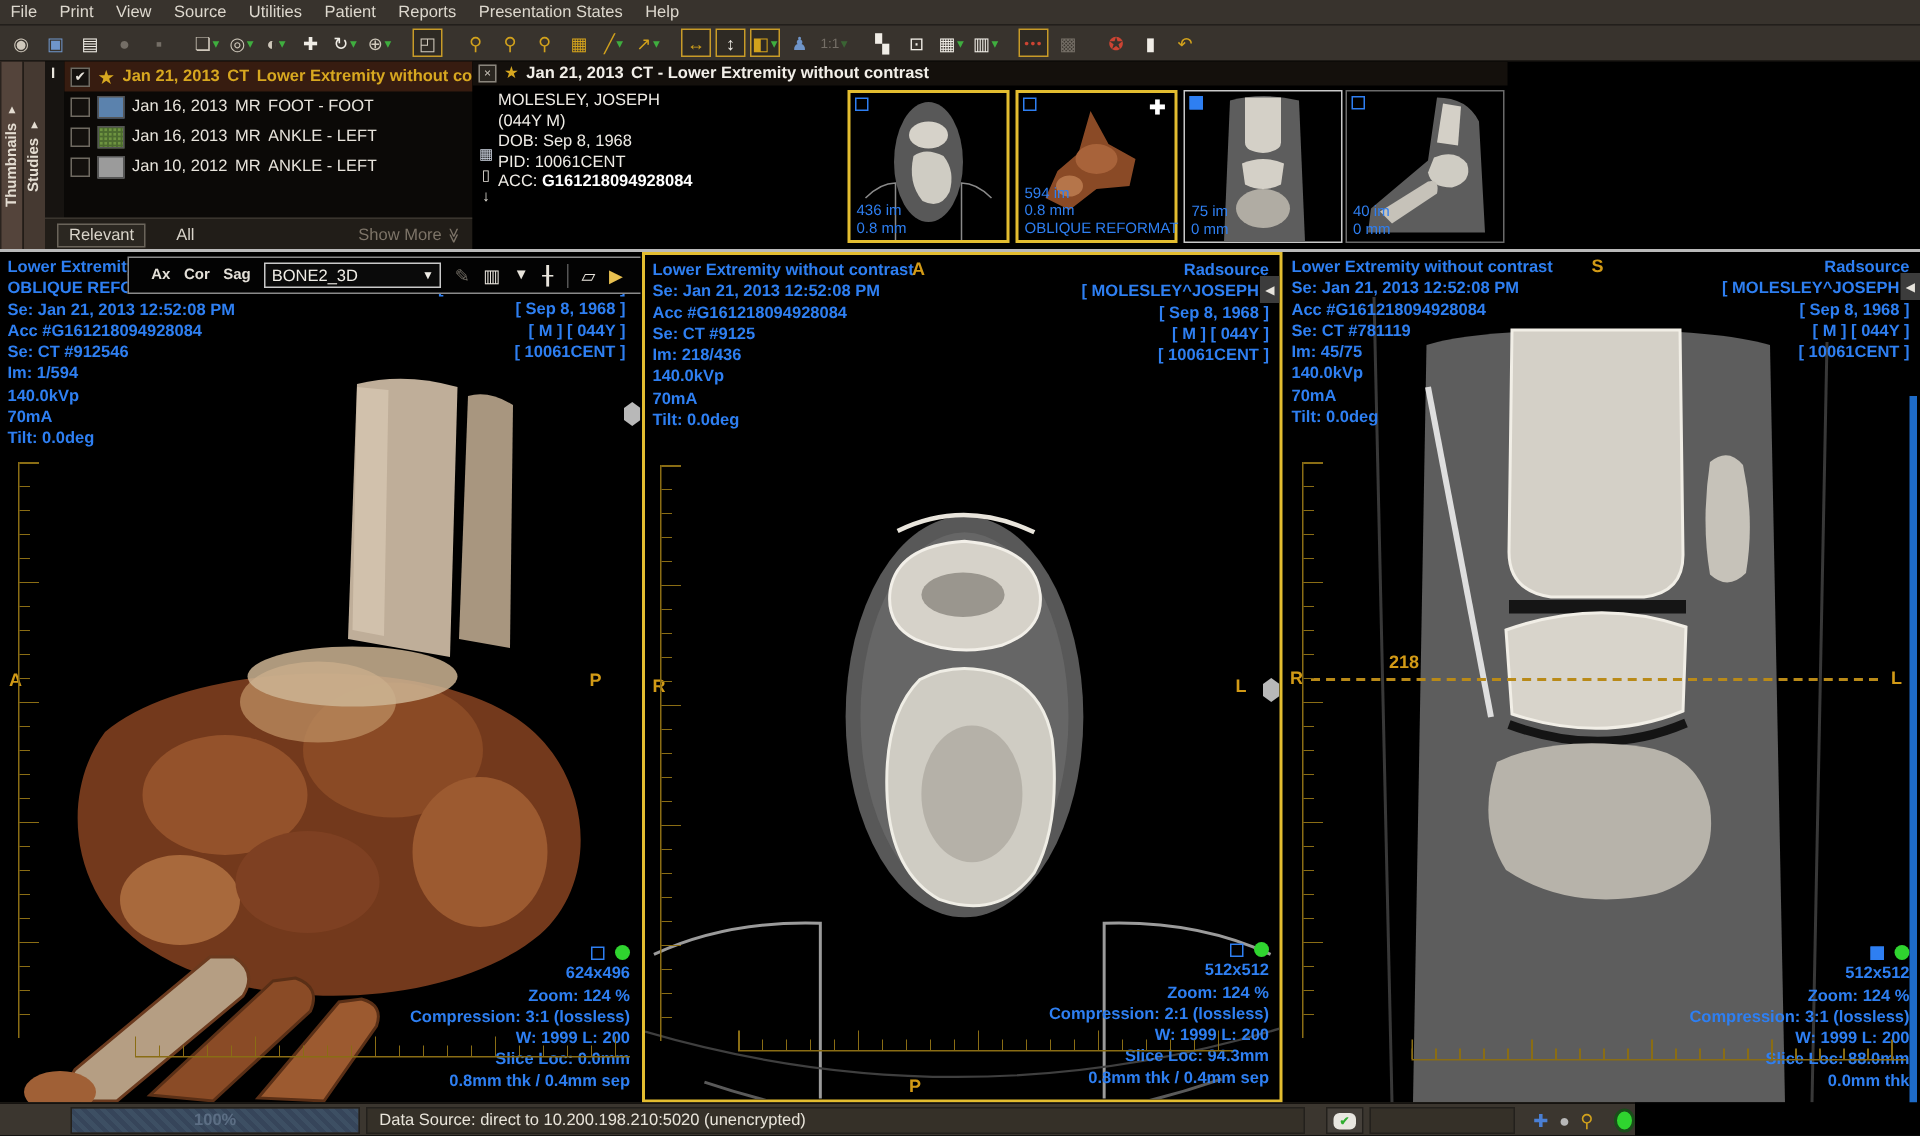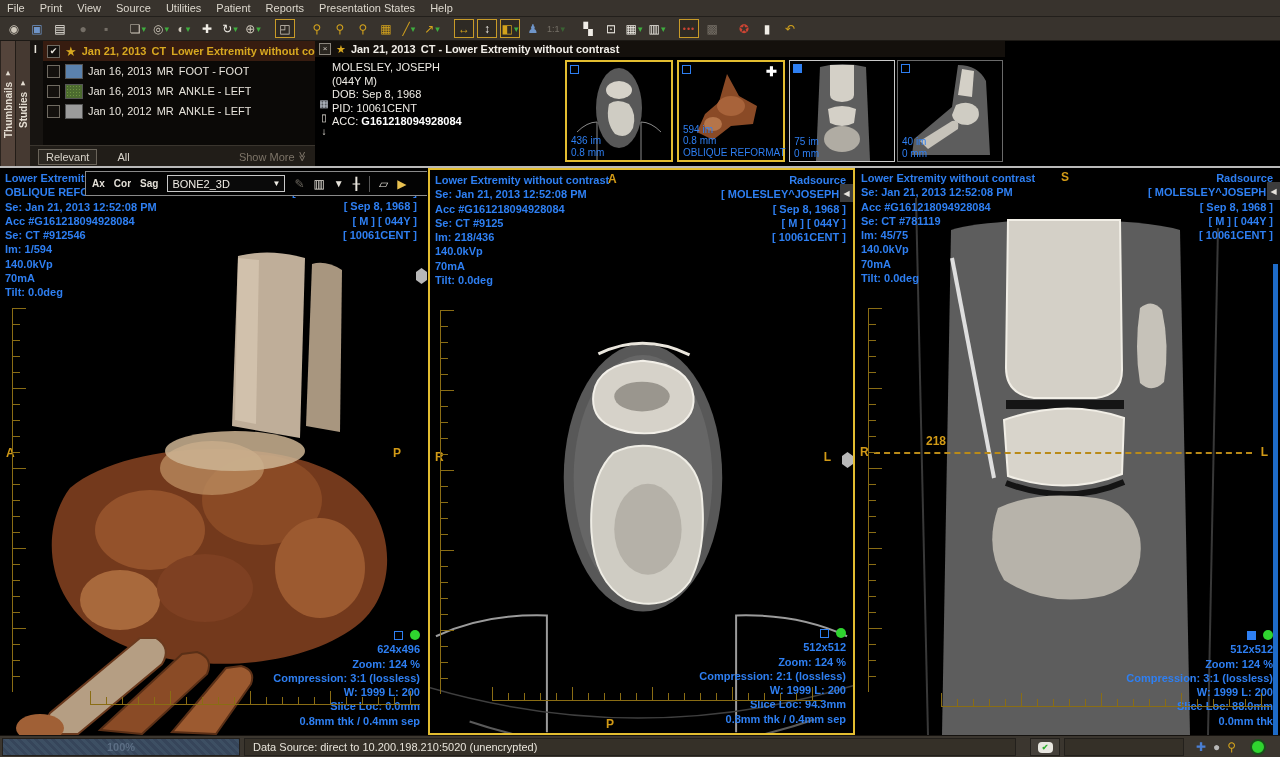--- a/index.html
+++ b/index.html
@@ -81,37 +81,37 @@
   .hruler{position:absolute;height:13px;}
   .hruler .minor{position:absolute;left:0;right:0;bottom:1px;height:7px;background:repeating-linear-gradient(90deg,#8a6d14 0 1px,transparent 1px 16px);}
   .hruler .major{position:absolute;left:0;right:0;bottom:1px;height:13px;background:repeating-linear-gradient(90deg,#8a6d14 0 1px,transparent 1px 80px);}
   .hruler .base{position:absolute;left:0;right:0;bottom:0;height:1px;background:#8a6d14;}
   .vruler{position:absolute;width:13px;}
   .vruler .minor{position:absolute;top:0;bottom:0;left:1px;width:7px;background:repeating-linear-gradient(180deg,#8a6d14 0 1px,transparent 1px 16px);}
   .vruler .major{position:absolute;top:0;bottom:0;left:1px;width:13px;background:repeating-linear-gradient(180deg,#8a6d14 0 1px,transparent 1px 80px);}
   .vruler .base{position:absolute;top:0;bottom:0;left:0;width:1px;background:#8a6d14;}
   
   #vp1-toolbar{position:absolute;left:85px;top:3px;width:346px;height:25px;background:#030303;border:1px solid #8a8a8a;
-               display:flex;align-items:center;gap:9px;padding:0 6px;box-sizing:border-box;z-index:5;}
+               display:flex;align-items:center;gap:9px;padding:0 6px;box-sizing:border-box;z-index:5;justify-content:center;}
   .vtb-btn{font-size:10px;font-weight:bold;color:#e4e0d8;}
   #preset-select{width:118px;height:17px;border:1px solid #c9c9c9;background:#0a0a0a;color:#f0ede6;font-size:11px;
                  display:flex;align-items:center;justify-content:space-between;padding:0 4px;box-sizing:border-box;}
   .vtb-ico{color:#e8e4dc;font-size:12px;}
   .vtb-ico.dim{color:#6f6a61;}
   .vtb-div{width:1px;height:16px;background:#555;}
   .corner-tab{position:absolute;right:0;top:14px;width:13px;height:18px;background:#3c3c3c;color:#e6e3dc;
               font-size:8px;display:flex;align-items:center;justify-content:center;}
   .scroll-grip{position:absolute;width:11px;height:16px;background:#b8b8b8;
                clip-path:polygon(0 25%,50% 0,100% 25%,100% 75%,50% 100%,0 75%);}
   #vp3-scroll{position:absolute;right:2px;top:96px;bottom:0;width:5px;background:#1e6bc8;}
   .refline{position:absolute;left:18px;right:28px;top:284px;border-top:2px dashed #b98a18;}
   .reflabel{position:absolute;left:70px;top:266px;color:#d29a16;font-size:12px;font-weight:bold;}
   
-  #statusbar{position:absolute;left:0;top:735px;width:1280px;height:22px;background:#3b362f;border-top:1px solid #15120f;
-             display:flex;align-items:center;font-size:11px;color:#e8e4da;}
+  #statusbar{position:absolute;left:0;top:735px;width:1045px;height:22px;background:#3b362f;border-top:1px solid #15120f;
+             display:flex;align-items:center;font-size:11px;color:#e8e4da;padding-left:45px;}
   #progress{width:238px;height:18px;margin-left:2px;background:repeating-linear-gradient(45deg,#3d4f63 0 3px,#36455a 3px 6px);
             color:#5c6e84;display:flex;align-items:center;justify-content:center;font-weight:bold;border:1px solid #23201c;box-sizing:border-box;}
   #datasource{width:772px;height:18px;margin-left:4px;border:1px solid #23201c;background:#353028;
               display:flex;align-items:center;padding-left:8px;box-sizing:border-box;white-space:nowrap;}
   #chat-btn{width:30px;height:18px;margin-left:14px;background:#45403a;border:1px solid #23201c;display:flex;align-items:center;justify-content:center;box-sizing:border-box;}
   #chat-bubble{width:15px;height:11px;background:#e8e6e0;border-radius:4px;color:#2fae2f;font-size:8px;line-height:11px;text-align:center;font-weight:bold;}
   #msgfield{width:120px;height:18px;margin-left:4px;border:1px solid #23201c;background:#353028;box-sizing:border-box;}
   #traymisc{display:flex;align-items:center;gap:7px;margin-left:12px;}
   #traymisc .mi{font-size:12px;}
   #led{width:12px;height:12px;border-radius:50%;background:#2fd42f;border:2px solid #1a4d1a;margin-left:14px;box-sizing:content-box;}

